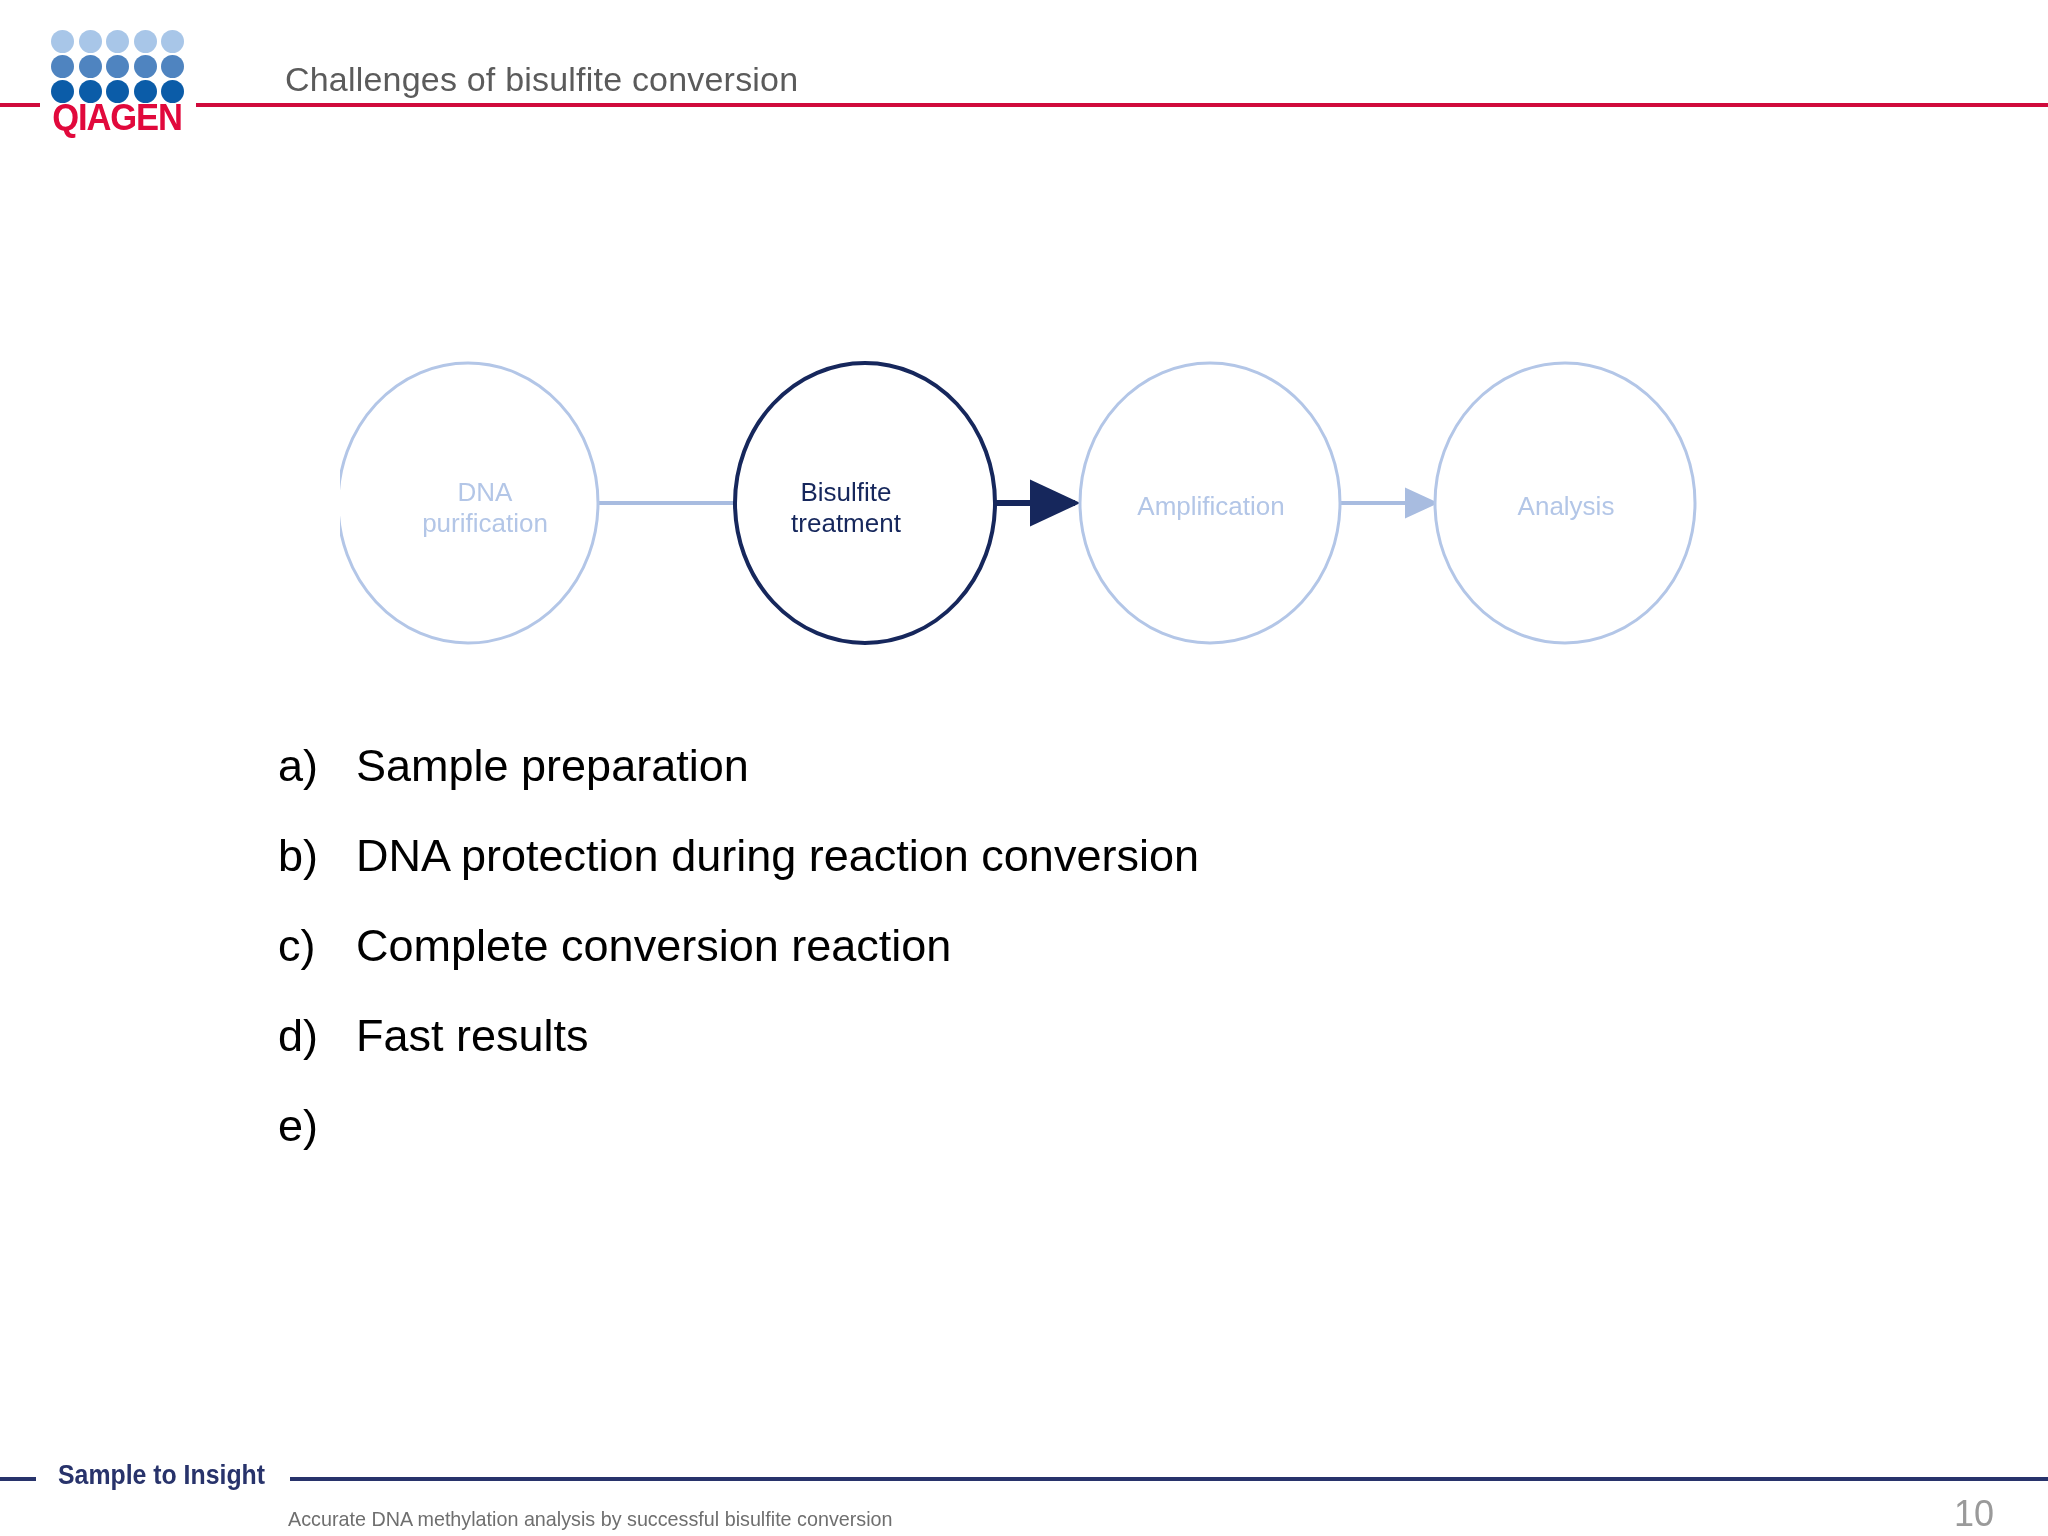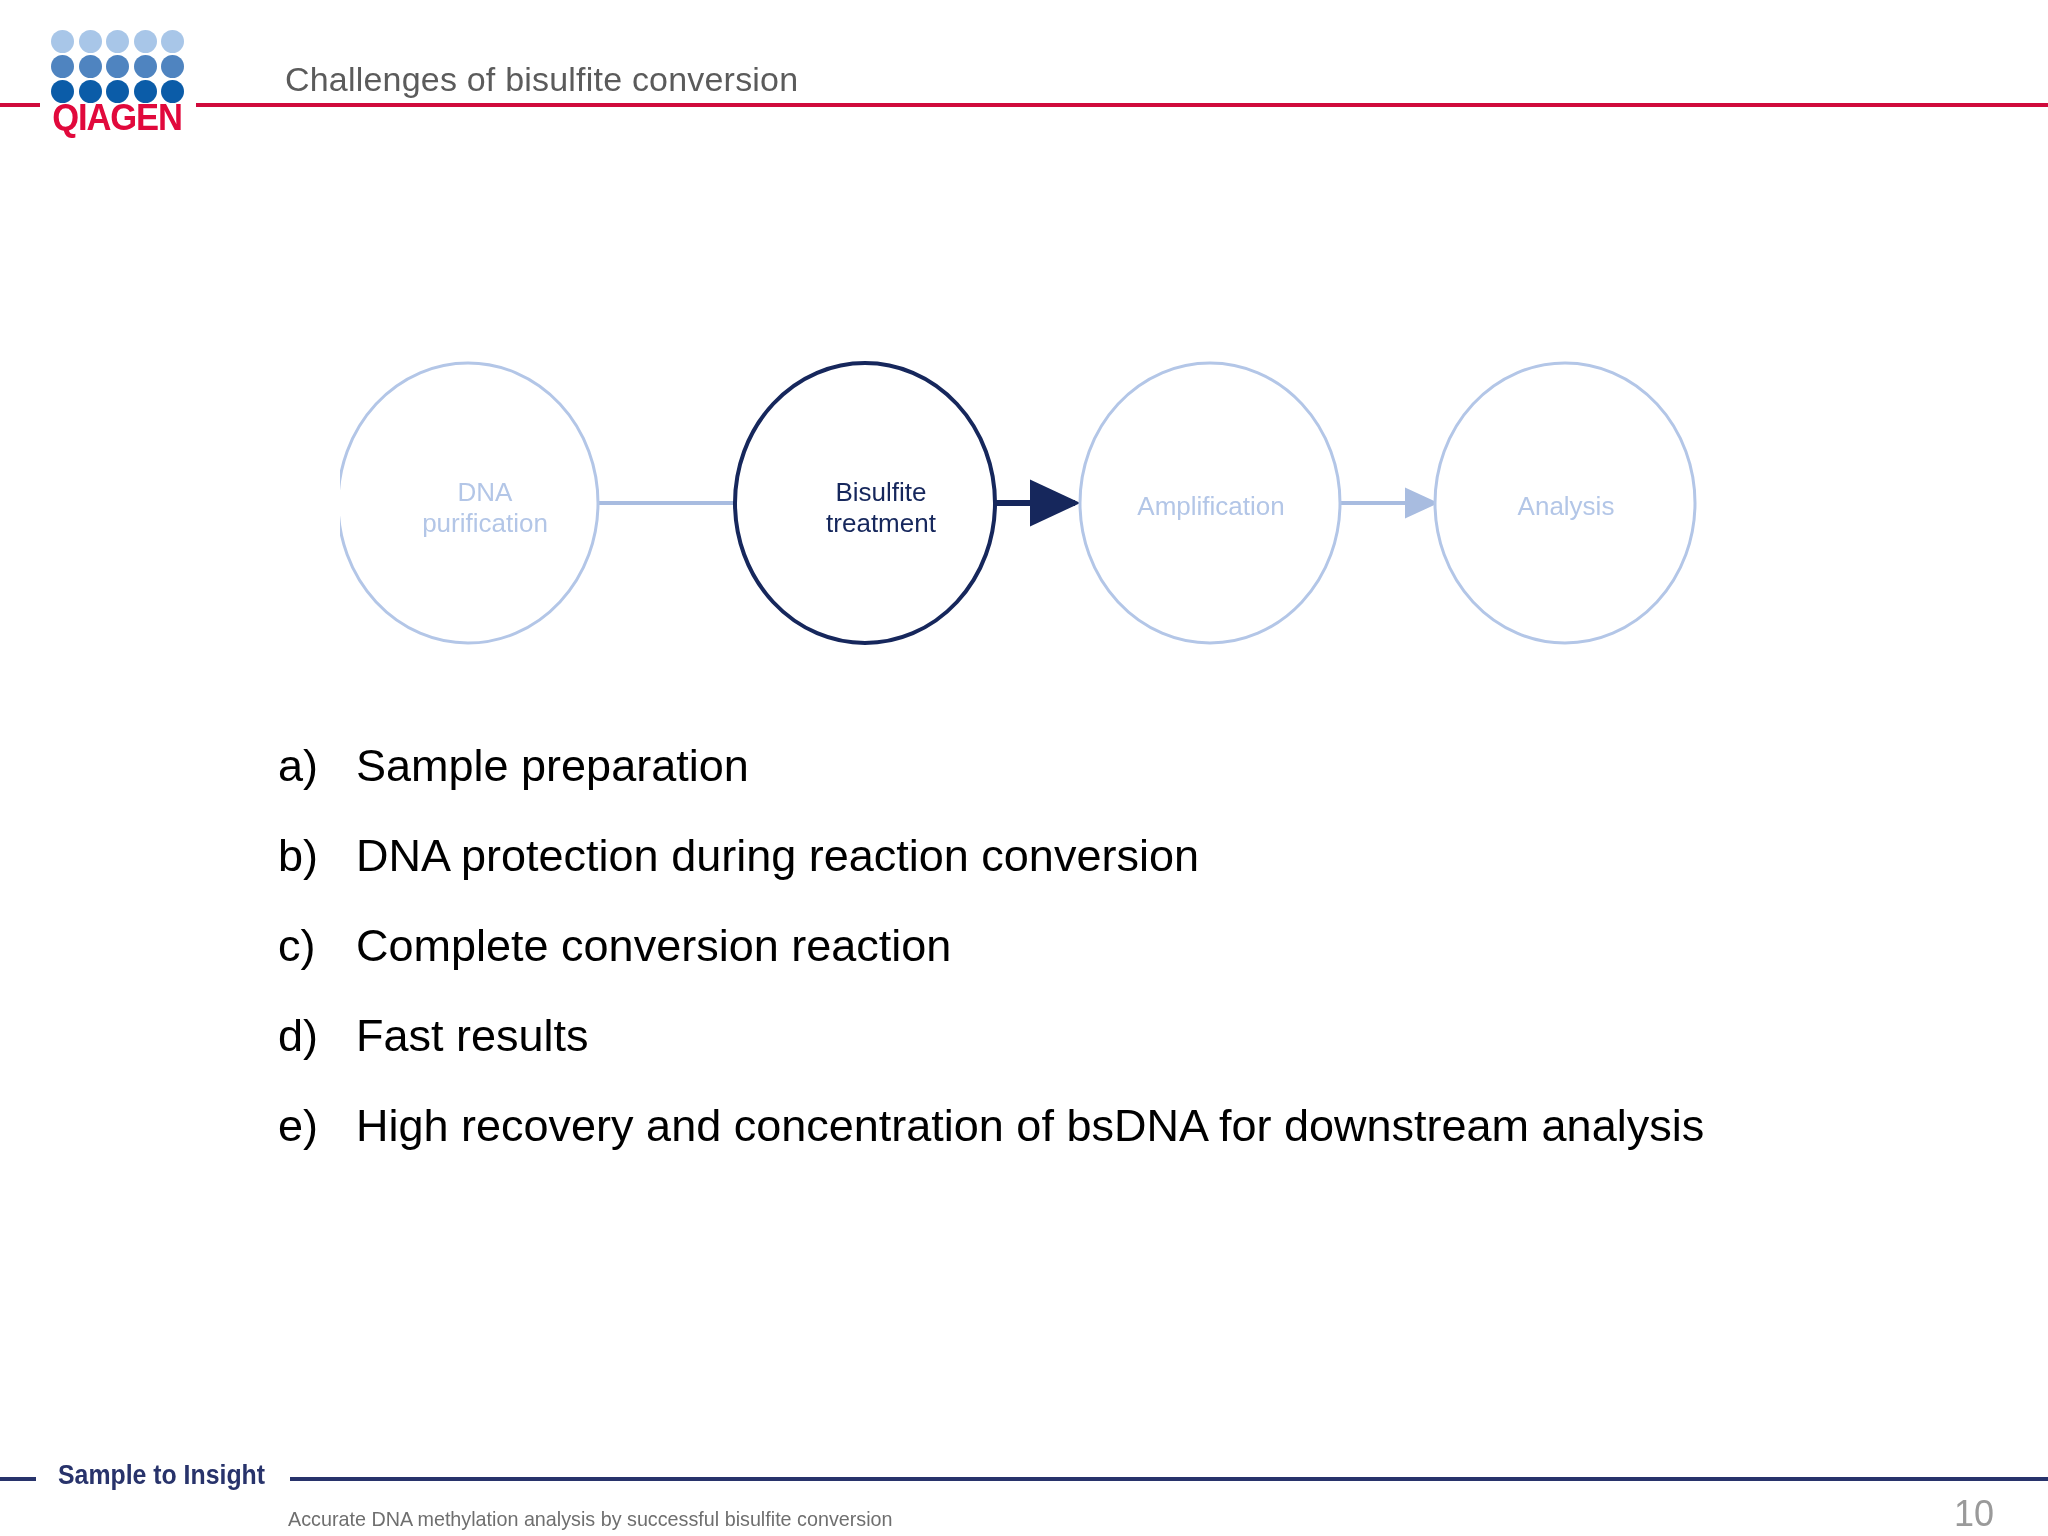--- a/index.html
+++ b/index.html
@@ -235,21 +235,21 @@
     <ellipse cx="525" cy="148" rx="130" ry="140" fill="#ffffff" stroke="#16275c" stroke-width="4"></ellipse>
     <ellipse cx="870" cy="148" rx="130" ry="140" fill="#ffffff" stroke="#b3c6e7" stroke-width="3"></ellipse>
     <ellipse cx="1225" cy="148" rx="130" ry="140" fill="#ffffff" stroke="#b3c6e7" stroke-width="3"></ellipse>
   </svg>
 
   <div class="node-label light" style="left:16px; top:122px; width:258px;">
     <div>DNA</div>
     <div>purification</div>
   </div>
 
-  <div class="node-label dark" style="left:412px; top:122px; width:258px;">
+  <div class="node-label dark" style="left:377px; top:122px; width:258px;">
     <div>Bisulfite</div>
     <div>treatment</div>
   </div>
 
   <div class="node-label light" style="left:742px; top:136px; width:258px;">
     <div>Amplification</div>
   </div>
 
   <div class="node-label light" style="left:1097px; top:136px; width:258px;">
     <div>Analysis</div>
@@ -268,21 +268,20 @@
   <div class="bullet-row">
     <span class="bullet-marker">c)</span>
     <span class="bullet-text">Complete conversion reaction</span>
   </div>
   <div class="bullet-row">
     <span class="bullet-marker">d)</span>
     <span class="bullet-text">Fast results</span>
   </div>
   <div class="bullet-row">
     <span class="bullet-marker">e)</span>
-    <span class="bullet-text">High recovery and concentration of bsDNA for downstream analysis</span>
   </div>
 </div>
 
 <div id="footer">
   <div class="navy-rule" id="navy-rule-left"></div>
   <div class="navy-rule" id="navy-rule-right"></div>
   <div id="tagline">Sample to Insight</div>
   <div id="footer-subtitle">Accurate DNA methylation analysis by successful bisulfite conversion</div>
   <div id="page-number">10</div>
 </div>

